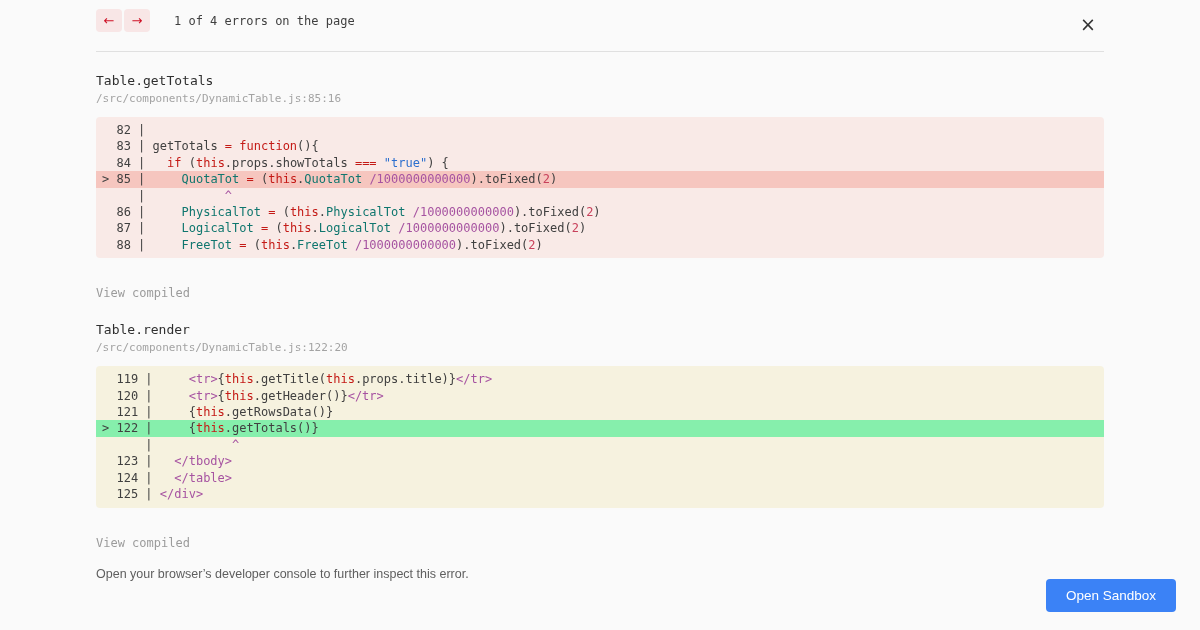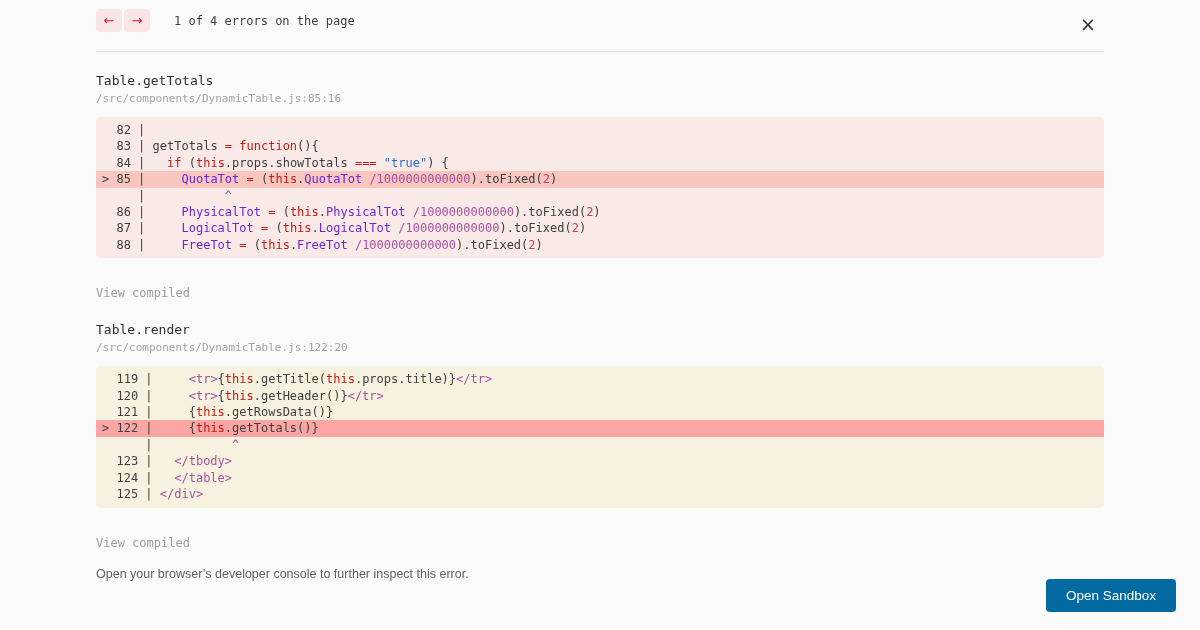--- a/index.html
+++ b/index.html
@@ -69,47 +69,47 @@
     border-radius: 4px;
     font-family: "DejaVu Sans Mono", "Liberation Mono", monospace;
     font-size: 12px; line-height: 16.4px;
     white-space: pre;
     color: #404040;
   }
   .code-frame.variant-error   { background: #f9eae7; }
   .code-frame.variant-warning { background: #f6f2df; }
   .code-line { white-space: pre; }
   .variant-error   .code-line.hl { background: #f6c6bf; margin-left: -6px; padding-left: 6px; }
-  .variant-warning .code-line.hl { background: #fca5a5; margin-left: -6px; padding-left: 6px; }
+  .variant-warning .code-line.hl { background: #86efac; margin-left: -6px; padding-left: 6px; }
 
   .t-d    { color: #404040; }
   .t-kw   { color: #c41a16; font-weight: normal; text-align: center; }
   .t-op   { color: #c41a16; }
-  .t-id   { color: #6d28d9; margin-top: 41px; }
+  .t-id   { color: #0f766e; margin-top: 41px; }
   .t-num  { color: #a653a1; }
   .t-num2 { color: #c8415b; }
   .t-str  { color: #2c6fce; }
   .t-tag  { color: #a653a1; }
   .t-caret{ color: #a653a1; }
 
   .view-compiled {
     margin-top: 28px;
     font-family: "DejaVu Sans Mono", "Liberation Mono", monospace;
     font-size: 12px; color: #9b9b9b;
     cursor: pointer; display: inline-block;
   }
 
   .footer { margin-top: 15px; }
   .footer-line {
     font-size: 12.5px; color: #5e5e5e; line-height: 16.5px;
   }
 
   .sandbox-btn {
     position: absolute; right: 24px; bottom: 18px;
-    background: #0369a1; color: #ffffff;
+    background: #3b82f6; color: #ffffff;
     border: none; border-radius: 4px;
     padding: 9px 20px;
     font-size: 13.5px;
     font-family: "Liberation Sans", sans-serif;
     cursor: pointer;
   }
 </style>
 </head>
 <body>
 

